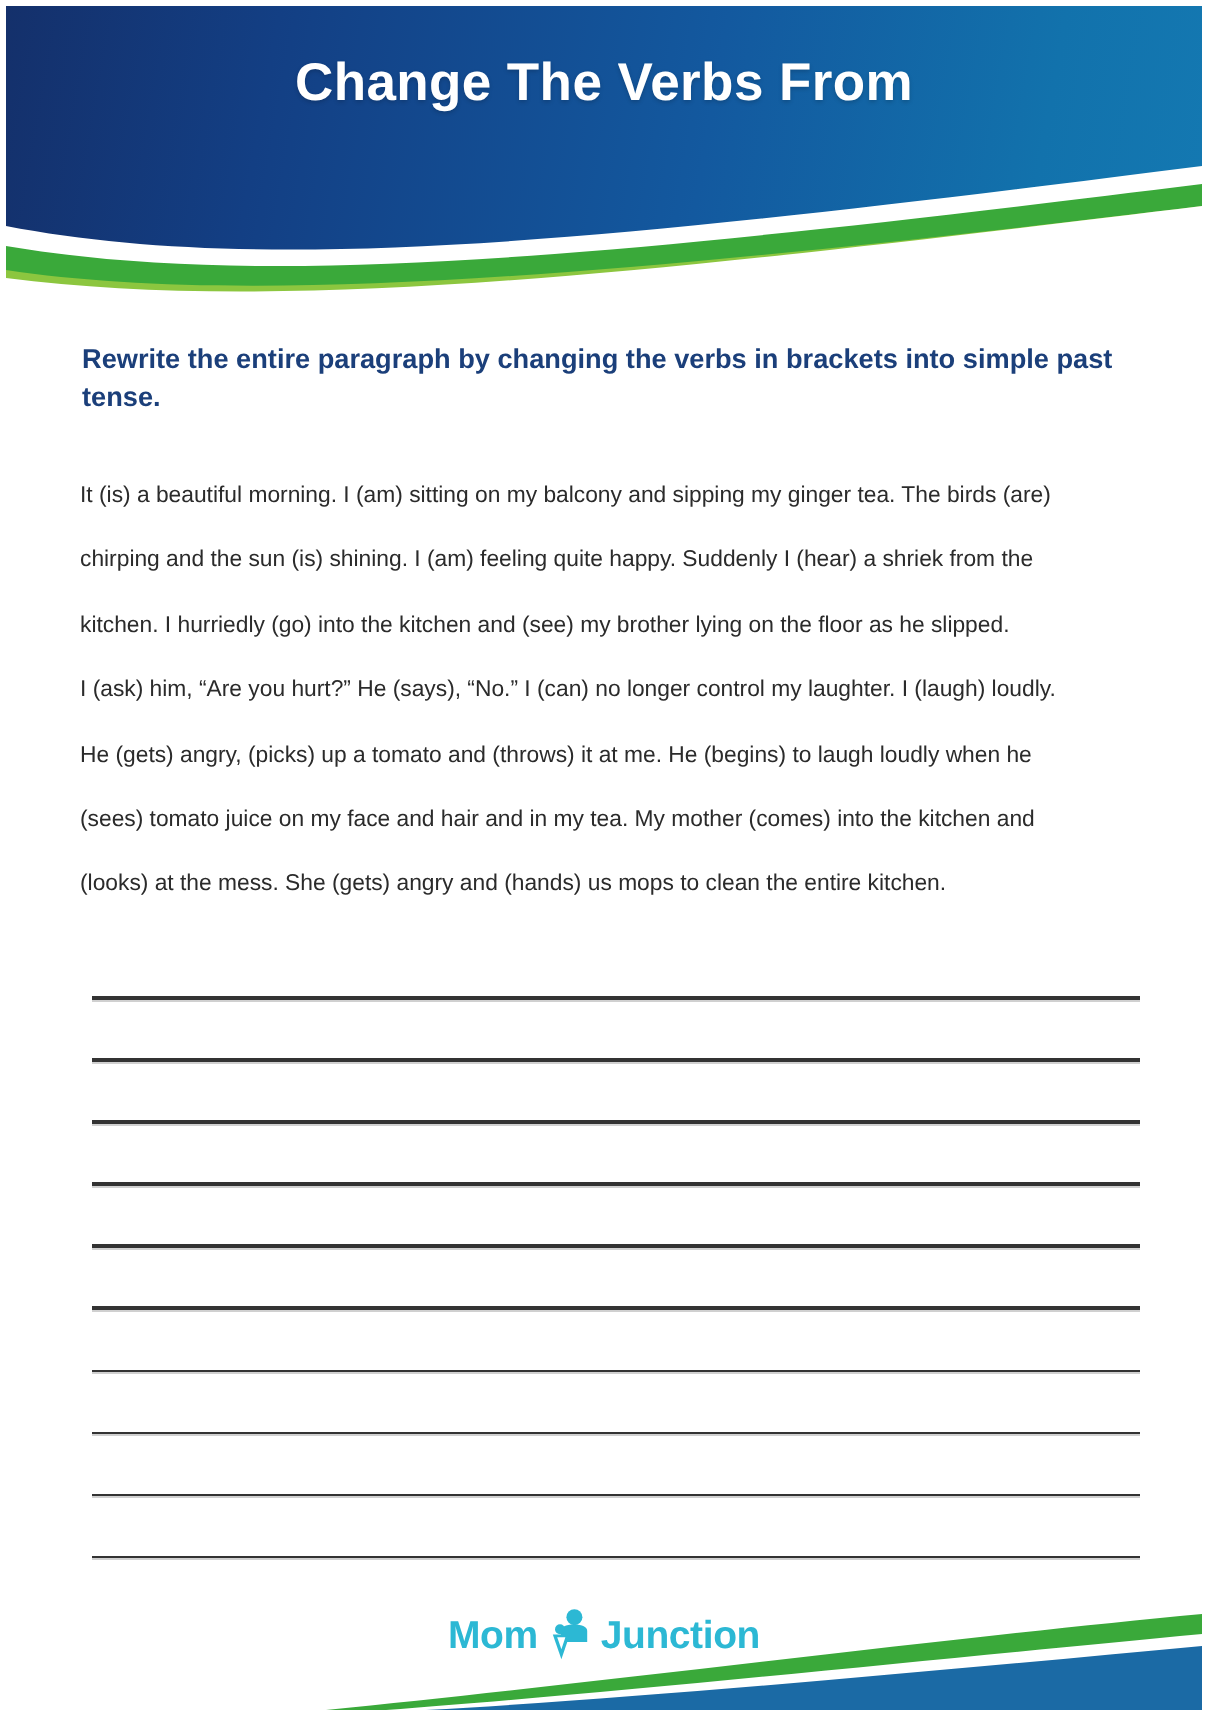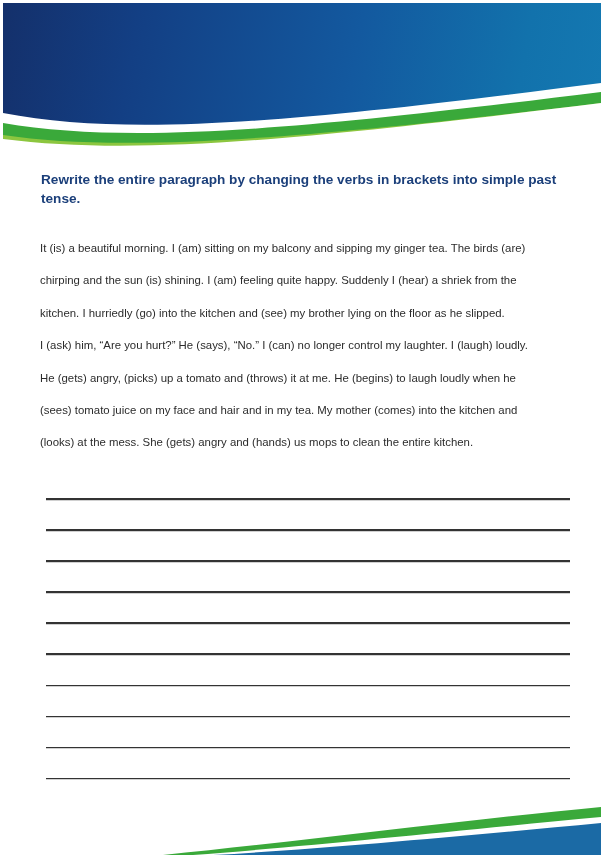--- a/index.html
+++ b/index.html
@@ -151,20 +151,21 @@
       <path d="M0,36 C120,58 300,40 598,4 L598,20 C300,56 120,70 0,52 Z" fill="#3aa93a"></path>
 
       <path d="M0,30 C130,55 300,38 598,0 L598,9 C300,46 130,62 0,40 Z" fill="#ffffff"></path>
 
       <path d="M0,0 L598,0 L598,0 C300,38 130,53 0,28 Z" fill="none"></path>
 
       <path d="M0,56 C140,74 320,54 598,20 L598,70 L0,70 Z" fill="#ffffff"></path>
     </svg>
 
     <div id="header-title">
+      <span class="tline">Change The Verbs From</span>
     </div>
   </div>
 
   <div id="instruction">Rewrite the entire paragraph by changing the verbs in brackets into simple past tense.</div>
 
   <div id="paragraph">
     <span class="pline">It (is) a beautiful morning. I (am) sitting on my balcony and sipping my ginger tea. The birds (are)</span>
     <span class="pline">chirping and the sun (is) shining. I (am) feeling quite happy. Suddenly I (hear) a shriek from the</span>
     <span class="pline">kitchen. I hurriedly (go) into the kitchen and (see) my brother lying on the floor as he slipped.</span>
     <span class="pline">I (ask) him, “Are you hurt?” He (says), “No.” I (can) no longer control my laughter. I (laugh) loudly.</span>
@@ -185,14 +186,33 @@
       <div class="answer-line"></div>
       <div class="answer-line"></div>
     </div>
 
   <svg id="footer-waves" viewBox="0 0 598 62" preserveAspectRatio="none">
     <path d="M598,14 C470,26 300,48 160,62 L598,62 Z" fill="#3aa93a"></path>
     <path d="M598,24 C470,36 300,54 190,62 L598,62 Z" fill="#ffffff"></path>
     <path d="M598,30 C470,42 320,56 210,62 L598,62 Z" fill="#1b6aa5"></path>
   </svg>
 
+  <div id="logo">
+    <span id="logo-inner">
+      <span id="logo-mom">Mom</span>
+      <span id="logo-mark">
+        <svg viewBox="0 0 19 26" width="19" height="26">
+
+          <circle cx="12.2" cy="4.6" r="4.0" fill="#2cb8d4"></circle>
+
+          <path d="M5.4 11.5 C5.4 9.6 7.8 8.3 12.0 8.3 C16.2 8.3 18.6 9.6 18.6 11.5 L18.6 17.0 L5.4 17.0 Z" fill="#2cb8d4"></path>
+
+          <circle cx="5.0" cy="10.6" r="2.5" fill="#2cb8d4"></circle>
+
+          <path d="M1.4 13.2 L9.9 13.2 L5.7 25.6 Z" fill="#2cb8d4"></path>
+          <path d="M3.6 14.6 L7.7 14.6 L5.7 20.6 Z" fill="#ffffff"></path>
+        </svg>
+      </span>
+      <span id="logo-junction">Junction</span>
+    </span>
+  </div>
 
 </div>
 
 </body></html>

